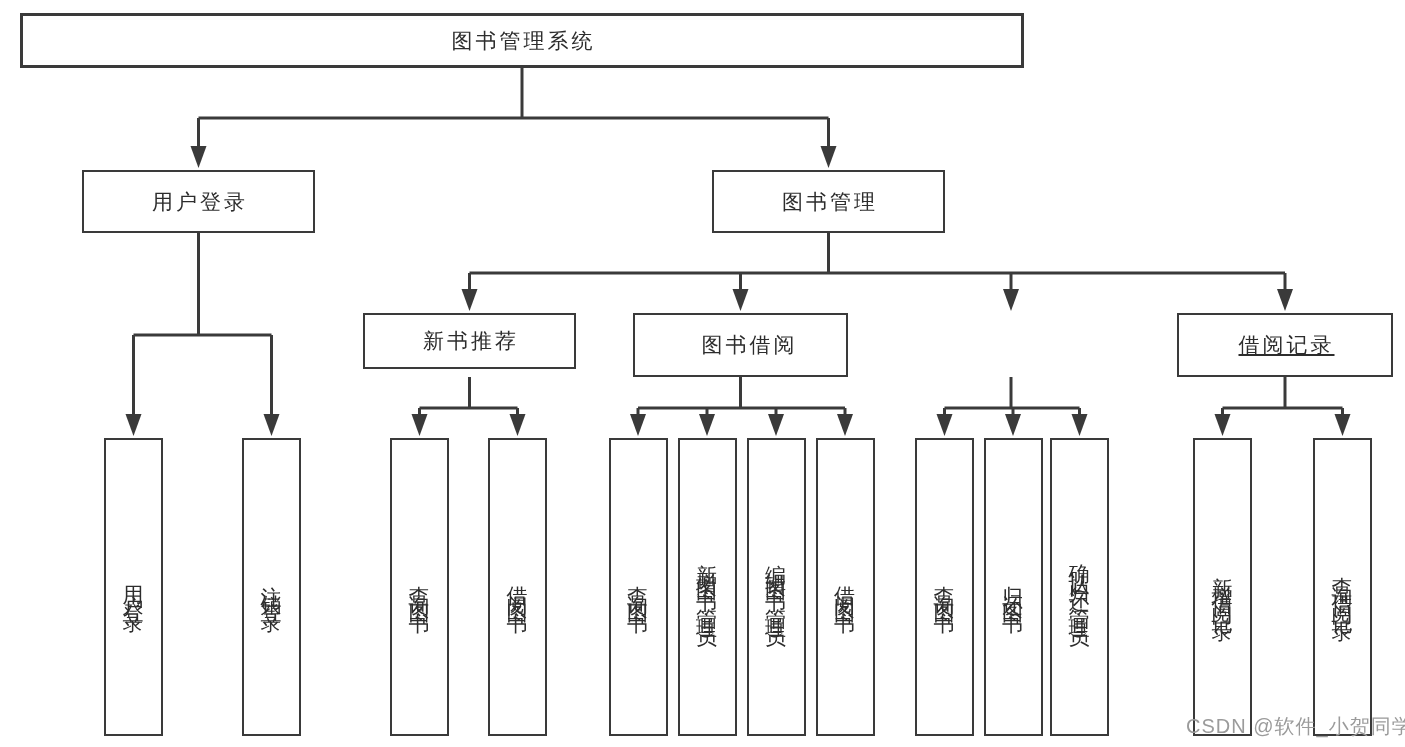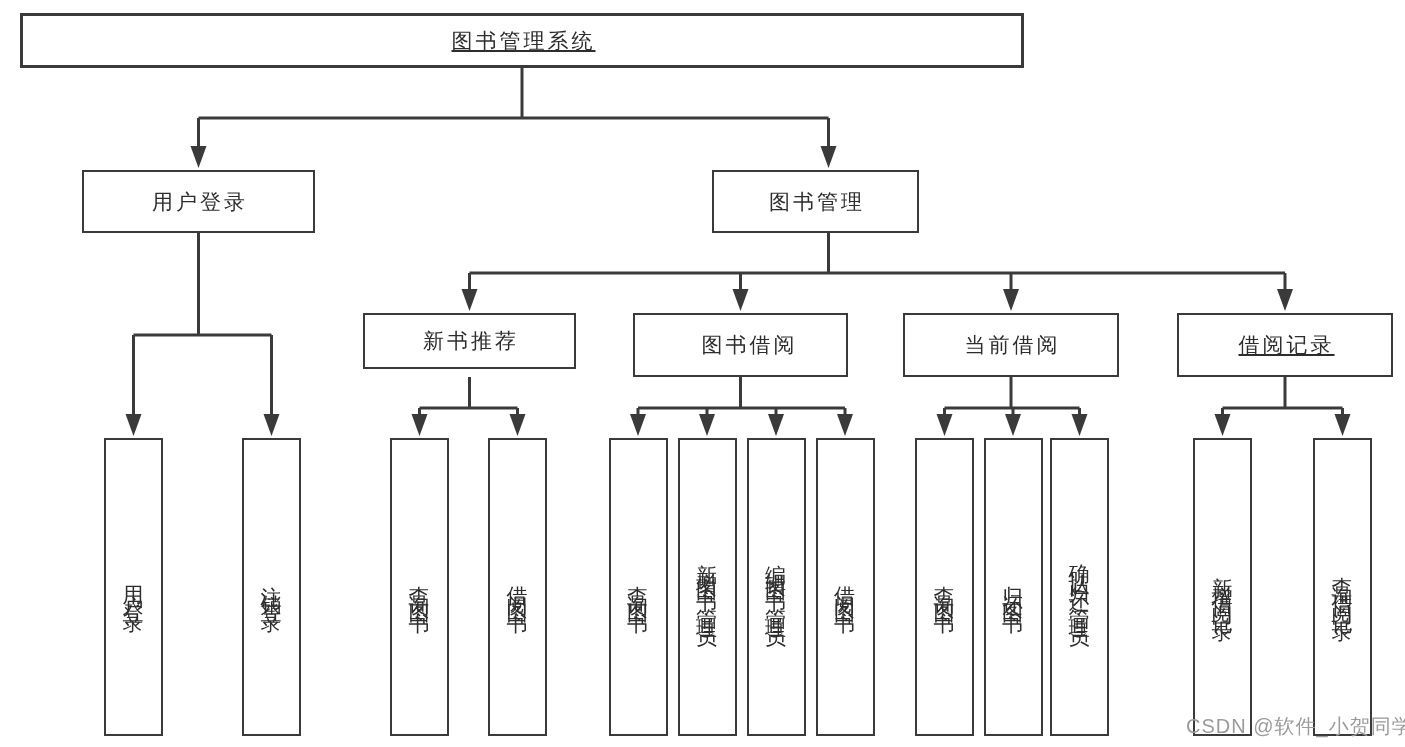--- a/index.html
+++ b/index.html
@@ -93,39 +93,36 @@
     <polygon points="1071.5,414 1087.5,414 1079.5,436"></polygon>
 
     <path d="M1285 377 V408"></path>
     <path d="M1222.5 408 H1342.5"></path>
     <path d="M1222.5 408 V416"></path>
     <path d="M1342.5 408 V416"></path>
     <polygon points="1214.5,414 1230.5,414 1222.5,436"></polygon>
     <polygon points="1334.5,414 1350.5,414 1342.5,436"></polygon>
   </svg>
 
-  <div class="node root" style="left:20px;top:13px;width:1004px;height:55px;text-decoration:underline;">
+  <div class="node root" style="left:20px;top:13px;width:1004px;height:55px;">
     <span class="hlabel">图书管理系统</span>
   </div>
 
   <div class="node" style="left:82px;top:170px;width:233px;height:63px;">
     <span class="hlabel">用户登录</span>
   </div>
-  <div class="node" style="left:712px;top:170px;width:207px;height:63px;">
+  <div class="node" style="left:712px;top:170px;width:233px;height:63px;">
     <span class="hlabel">图书管理</span>
   </div>
 
   <div class="node" style="left:363px;top:313px;width:213px;height:56px;">
     <span class="hlabel">新书推荐</span>
   </div>
   <div class="node" style="left:633px;top:313px;width:215px;height:64px;padding-left:15px;">
     <span class="hlabel">图书借阅</span>
-  </div>
-  <div class="node" style="left:903px;top:313px;width:216px;height:64px;">
-    <span class="hlabel">当前借阅</span>
   </div>
   <div class="node" style="left:1177px;top:313px;width:216px;height:64px;text-decoration:underline;">
     <span class="hlabel">借阅记录</span>
   </div>
 
   <div class="node leaf" style="left:104px;top:438px;width:59px;height:298px;">
     <span class="vlabel">用户登录</span>
   </div>
   <div class="node leaf" style="left:242px;top:438px;width:59px;height:298px;">
     <span class="vlabel">注销登录</span>

